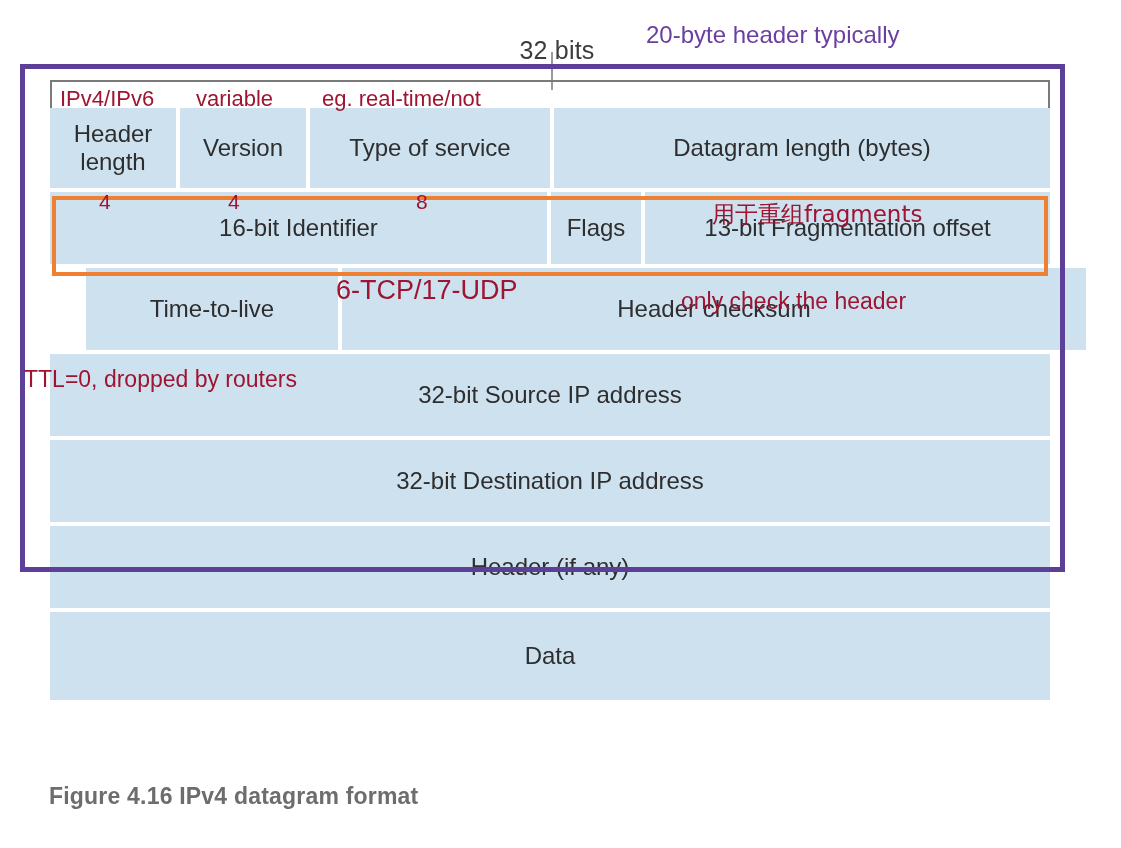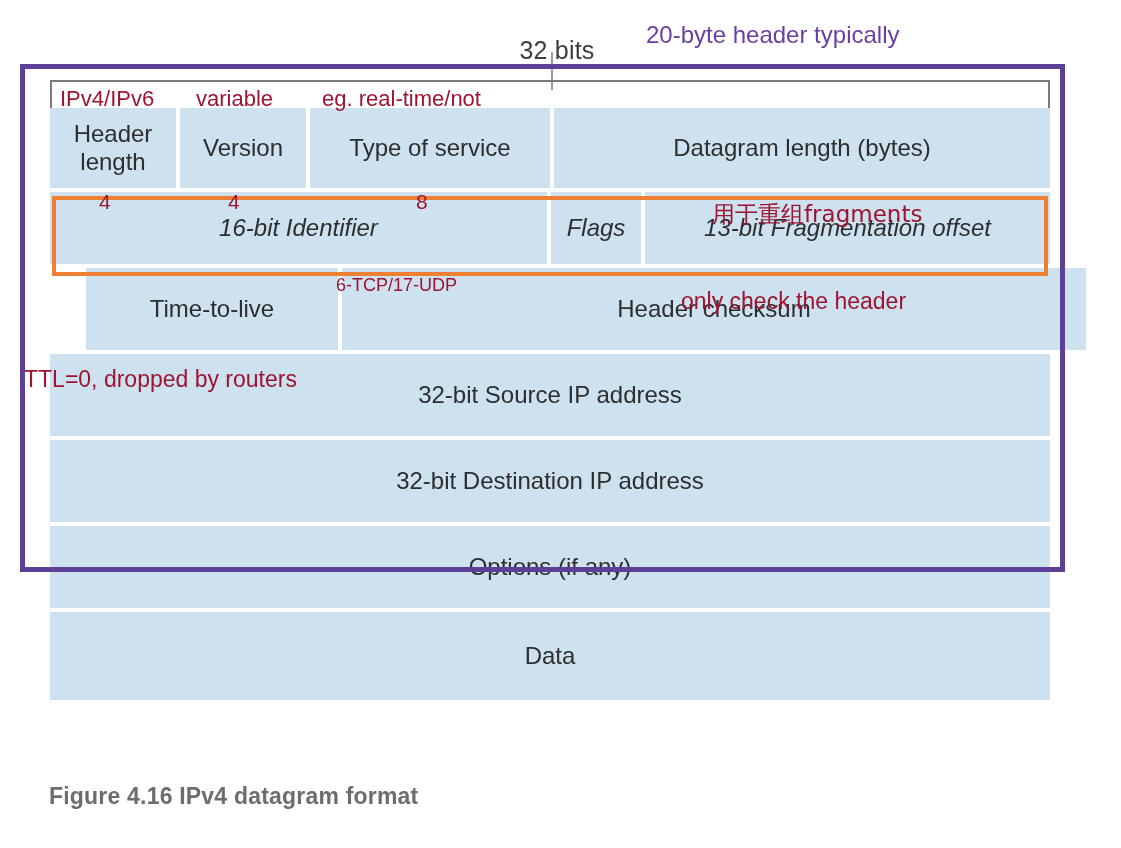--- a/index.html
+++ b/index.html
@@ -94,21 +94,21 @@
     font-size: 24px;
     color: #2e2e2e;
     box-sizing: border-box;
     line-height: 1.15;
     margin-right: 4px;
     padding: 0 4px;
   }
   .cell:last-child { margin-right: 0; }
 
   .r1 { height: 80px; }
-  .r2 { height: 72px; font-style: italic; }
+  .r2 { height: 72px; }
   .r3 { height: 82px; padding-left: 36px; }
   .r4 { height: 82px; }
   .r5 { height: 82px; }
   .r6 { height: 82px; }
   .r7 { height: 88px; }
 
   
   .c-version { width: 126px; }
   .c-hlen    { width: 126px; }
   .c-tos     { width: 240px; }
@@ -150,21 +150,21 @@
 
   #note-ipv { left: 60px;  top: 86px; }
   #note-var { left: 196px; top: 86px; }
   #note-eg  { left: 322px; top: 86px; }
 
   #note-4a  { left: 99px;  top: 190px; font-size: 21px; }
   #note-4b  { left: 228px; top: 190px; font-size: 21px; }
   #note-8   { left: 416px; top: 190px; font-size: 21px; }
 
   #note-reassemble { left: 679px; top: 199px; font-size: 23px; margin-left: 33px; }
-  #note-tcpudp     { left: 336px; top: 275px; font-size: 18px; }
+  #note-tcpudp     { left: 336px; top: 275px; font-size: 27px; }
   #note-onlyhdr    { left: 681px; top: 288px; font-size: 23px; }
   #note-ttl0       { left: 24px;  top: 366px; font-size: 23px; }
 
   
   #caption {
     position: absolute;
     left: 49px;
     top: 783px;
     font-size: 23px;
     font-weight: bold;
@@ -207,21 +207,21 @@
 
   <div class="drow r4">
     <div class="cell c-full">32-bit Source IP address</div>
   </div>
 
   <div class="drow r5">
     <div class="cell c-full">32-bit Destination IP address</div>
   </div>
 
   <div class="drow r6">
-    <div class="cell c-full">Options (if any)</div>
+    <div class="cell c-full">Header (if any)</div>
   </div>
 
   <div class="drow r7">
     <div class="cell c-full">Data</div>
   </div>
 
 </div>
 
 <div id="orange-box"></div>
 

